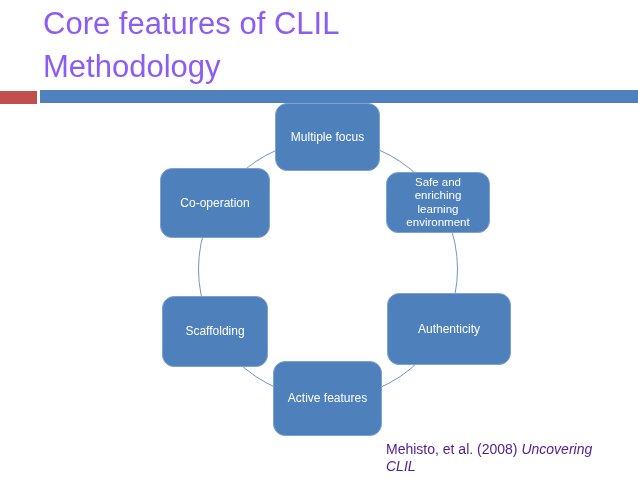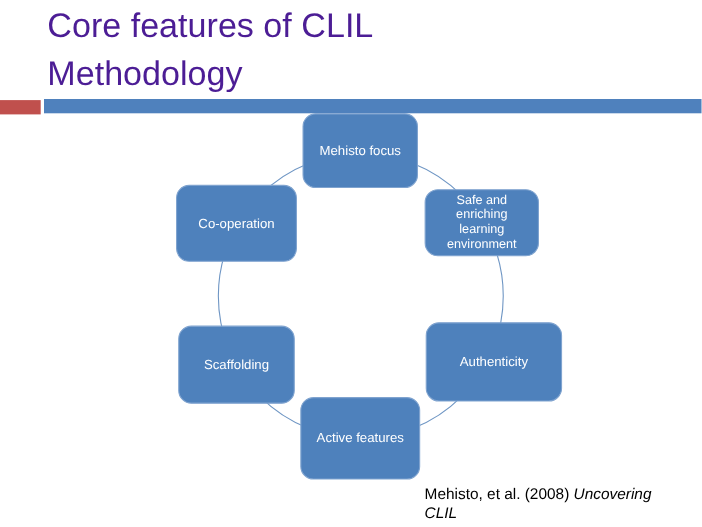--- a/index.html
+++ b/index.html
@@ -12,21 +12,21 @@
     font-family: "Liberation Sans", sans-serif;
   }
   .title {
     position: absolute;
     left: 43px;
     top: 2px;
     margin: 0;
     font-size: 31px;
     font-weight: 400;
     line-height: 43px;
-    color: #4c1d95;
+    color: #8b5cf6;
     white-space: pre-line;
     z-index: 3;
   }
   .accent-red {
     position: absolute;
     left: 0; top: 91px;
     width: 37px; height: 13px;
     background: #C0504D;
     z-index: 1;
   }
@@ -67,21 +67,21 @@
   .node-active         { left: 273px; top: 361px; width: 109px; height: 75px; }
   .node-scaffolding    { left: 162px; top: 296px; width: 106px; height: 71px; }
   .node-cooperation    { left: 160px; top: 168px; width: 110px; height: 70px; }
   .citation {
     position: absolute;
     left: 386px; top: 441px;
     width: 218px;
     margin: 0;
     font-size: 14px;
     line-height: 17px;
-    color: #000000;
+    color: #4c1d95;
     z-index: 3;
   }
   .citation em { font-style: italic; }
 </style>
 </head>
 <body>
 
 <div class="slide">
 
   <h1 class="title">Core features of CLIL
@@ -89,21 +89,21 @@
 
   <div class="accent-red"></div>
 
   <div class="accent-blue"></div>
 
   <div class="diagram">
 
     <div class="cycle-circle"></div>
 
     <div class="node node-multiple-focus">
-      <span>Mehisto focus</span>
+      <span>Multiple focus</span>
     </div>
 
     <div class="node node-safe">
       <span>Safe and enriching learning environment</span>
     </div>
 
     <div class="node node-authenticity">
       <span>Authenticity</span>
     </div>
 

